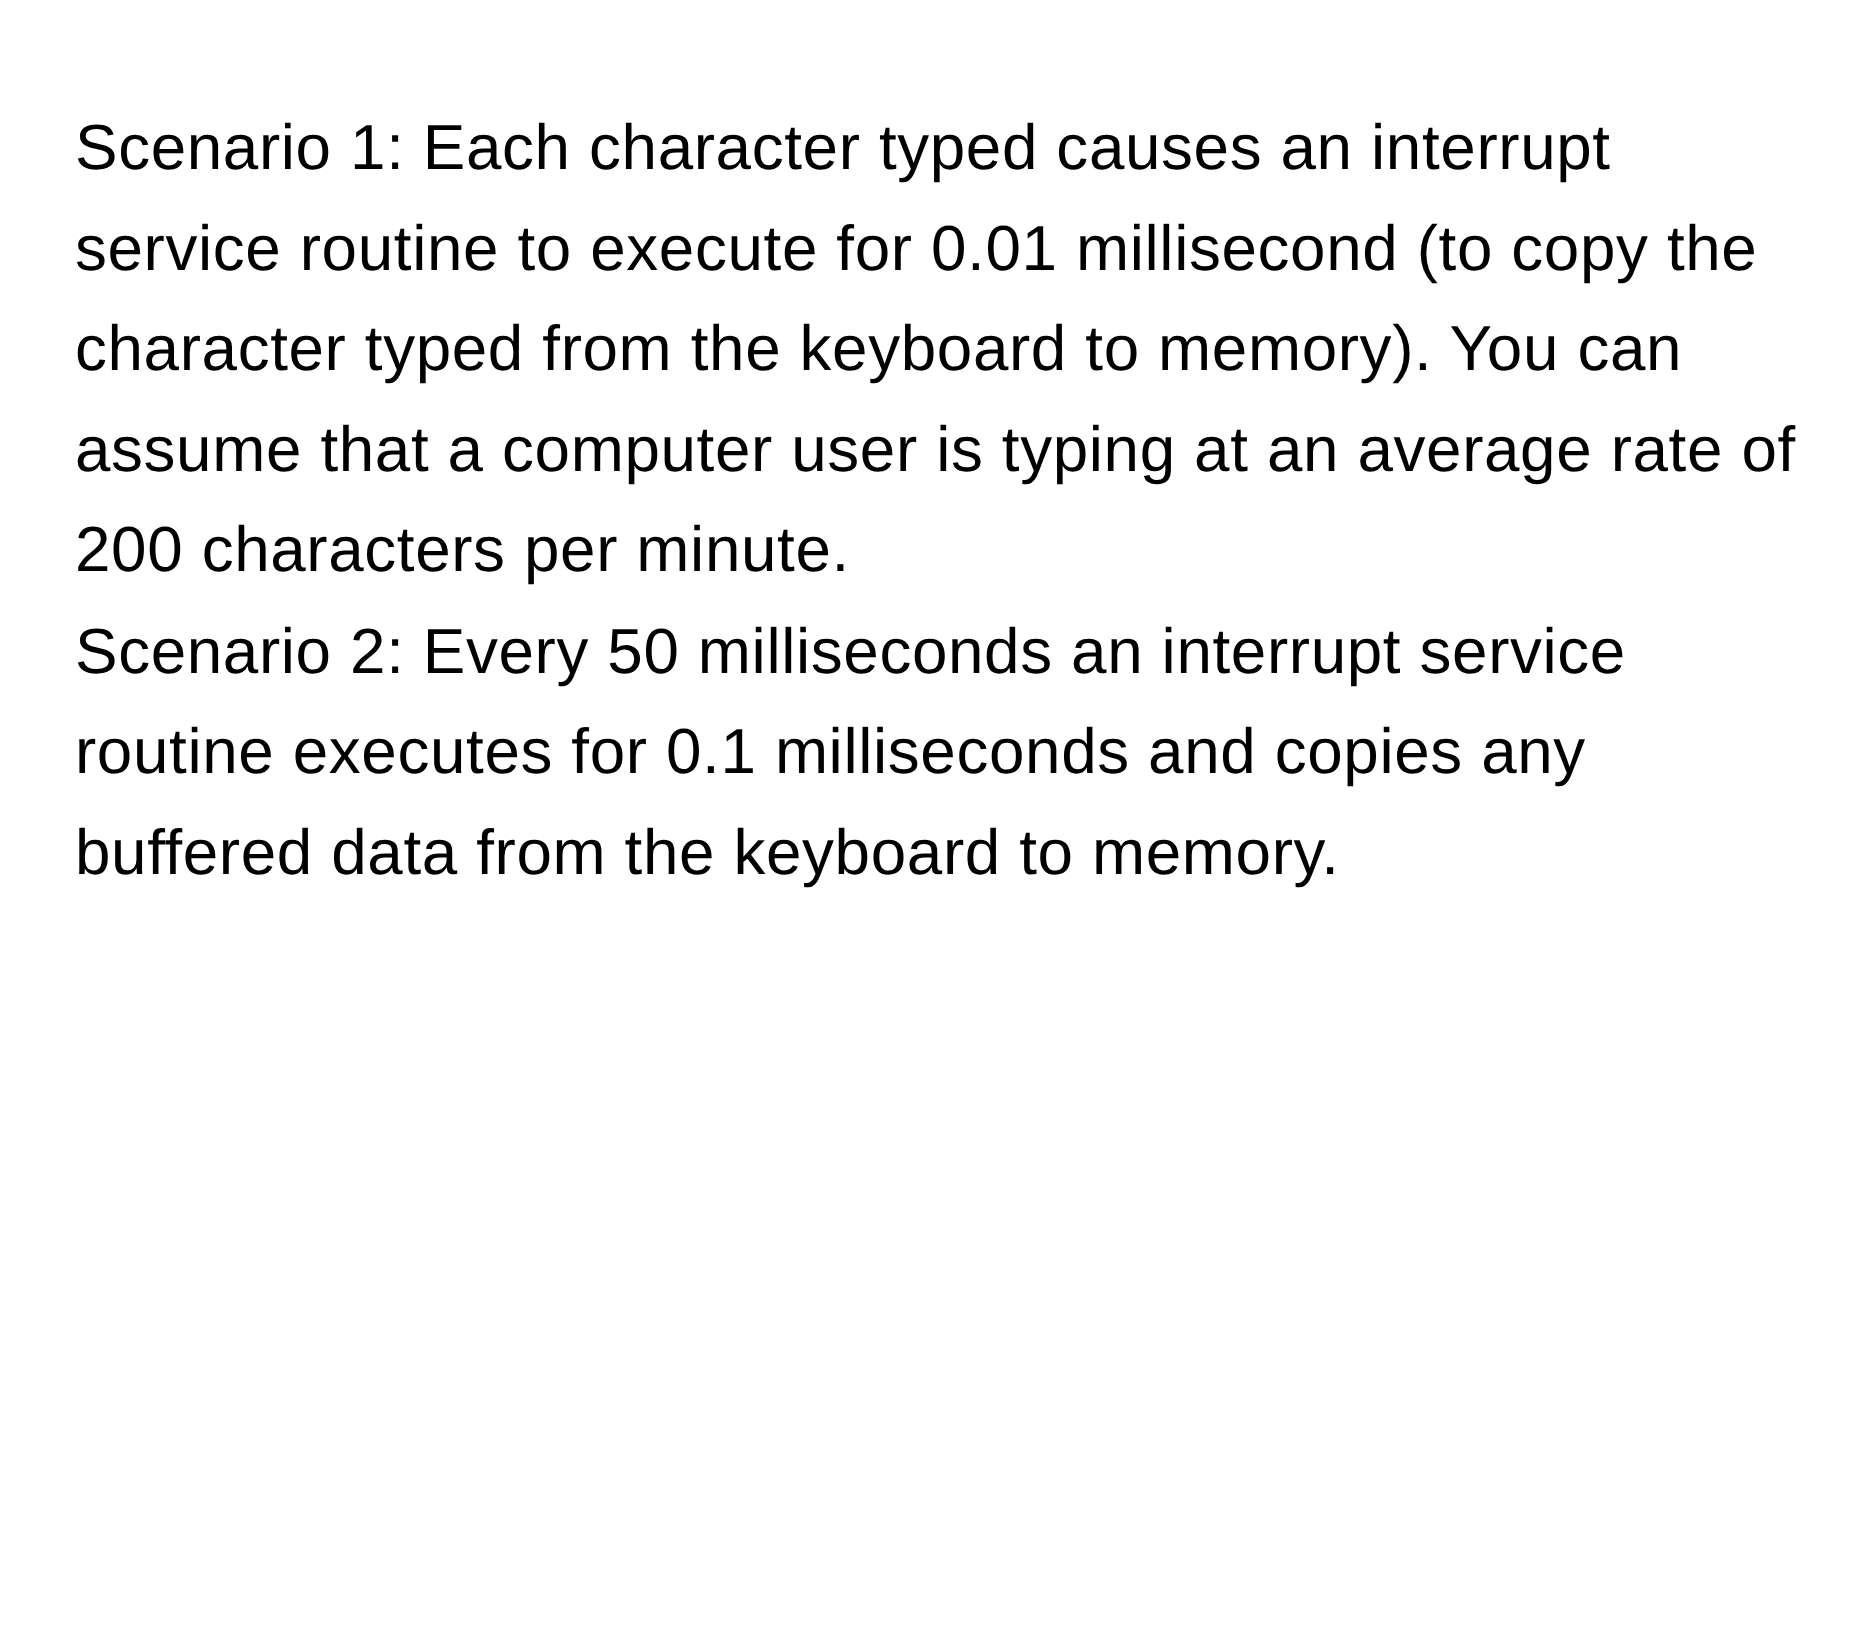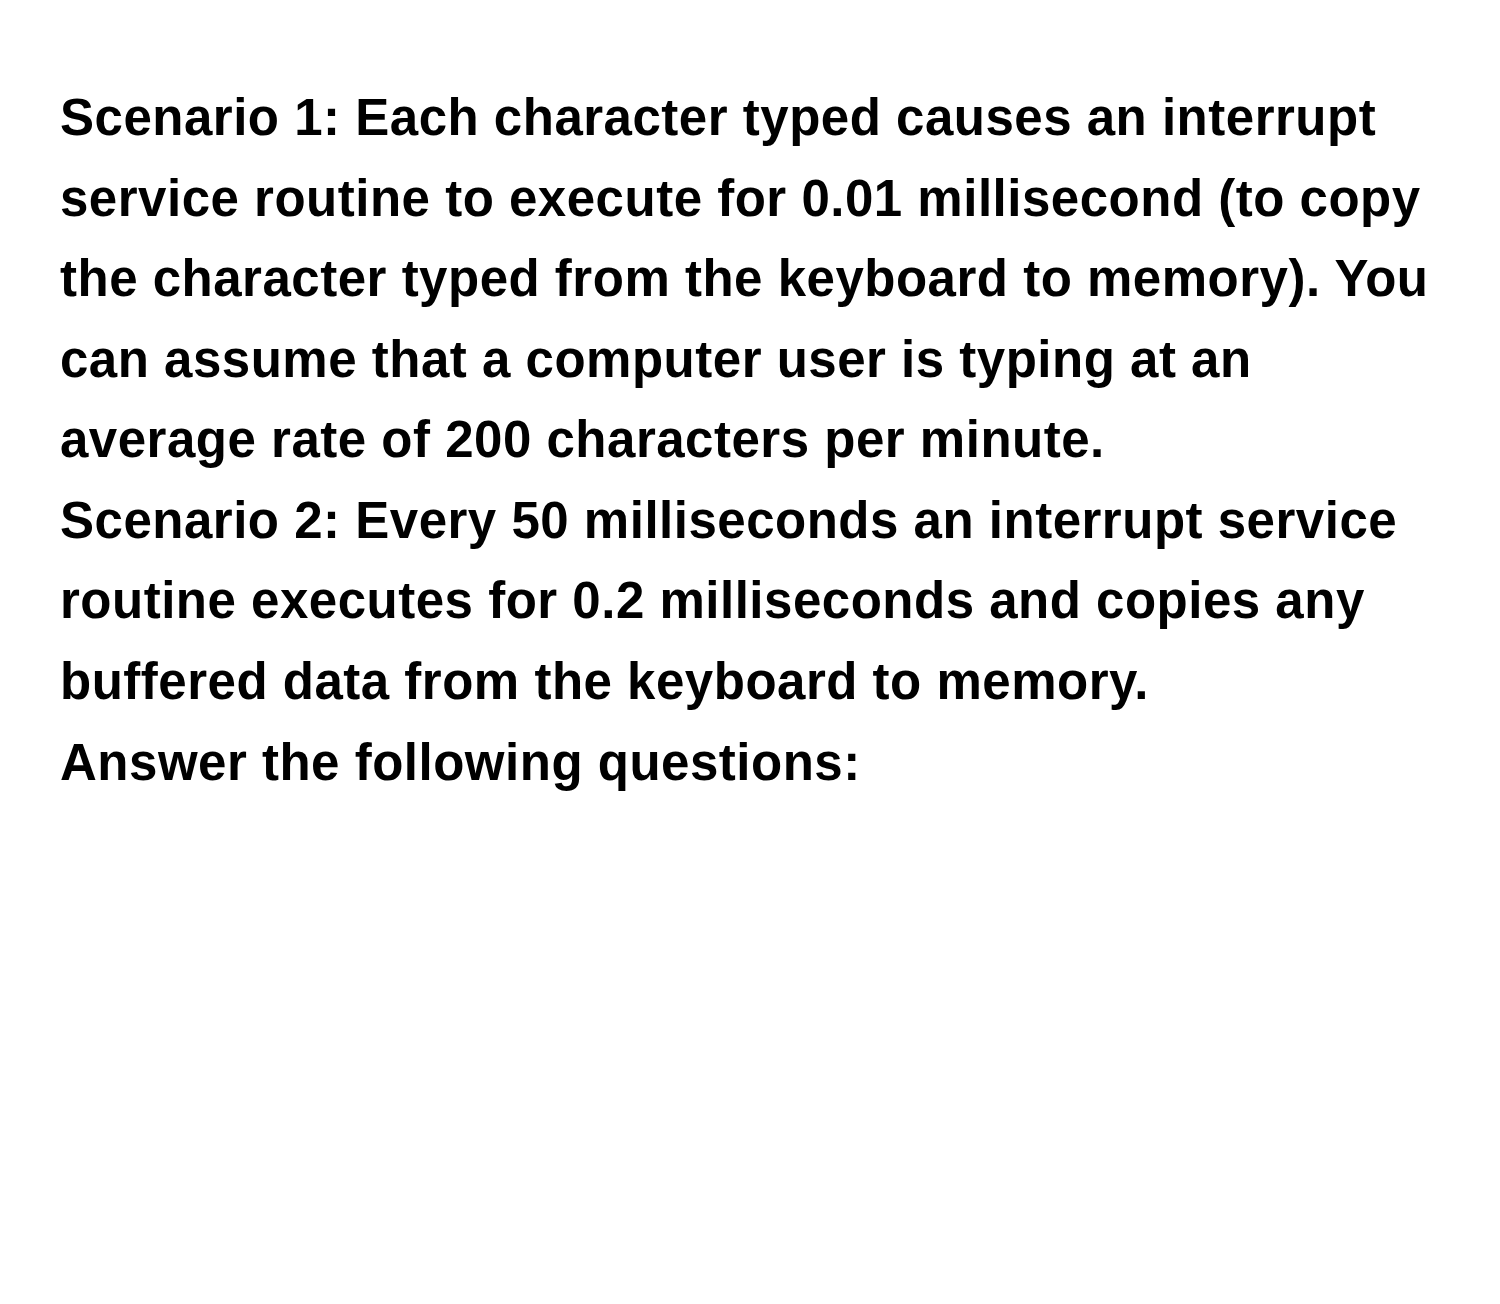--- a/index.html
+++ b/index.html
@@ -12,26 +12,24 @@
       height: 1304px;
       background: #ffffff;
       font-family: -apple-system, BlinkMacSystemFont, "Segoe UI", Helvetica, Arial, sans-serif;
       padding: 78px 60px 60px 60px;
     }
     .content {
       font-size: 51px;
       line-height: 1.58;
       color: #000000;
       letter-spacing: 0.01em;
-      font-weight: bold;
     }
     .paragraph {
       display: block;
     }
   </style>
 </head>
 <body>
 
 <div class="content">
   <span class="paragraph">Scenario 1: Each character typed causes an interrupt service routine to execute for 0.01 millisecond (to copy the character typed from the keyboard to memory). You can assume that a computer user is typing at an average rate of 200 characters per minute.</span>
-  <span class="paragraph">Scenario 2: Every 50 milliseconds an interrupt service routine executes for 0.2 milliseconds and copies any buffered data from the keyboard to memory.</span>
-  <span class="paragraph">Answer the following questions:</span>
+  <span class="paragraph">Scenario 2: Every 50 milliseconds an interrupt service routine executes for 0.1 milliseconds and copies any buffered data from the keyboard to memory.</span>
 </div>
 
 </body></html>

